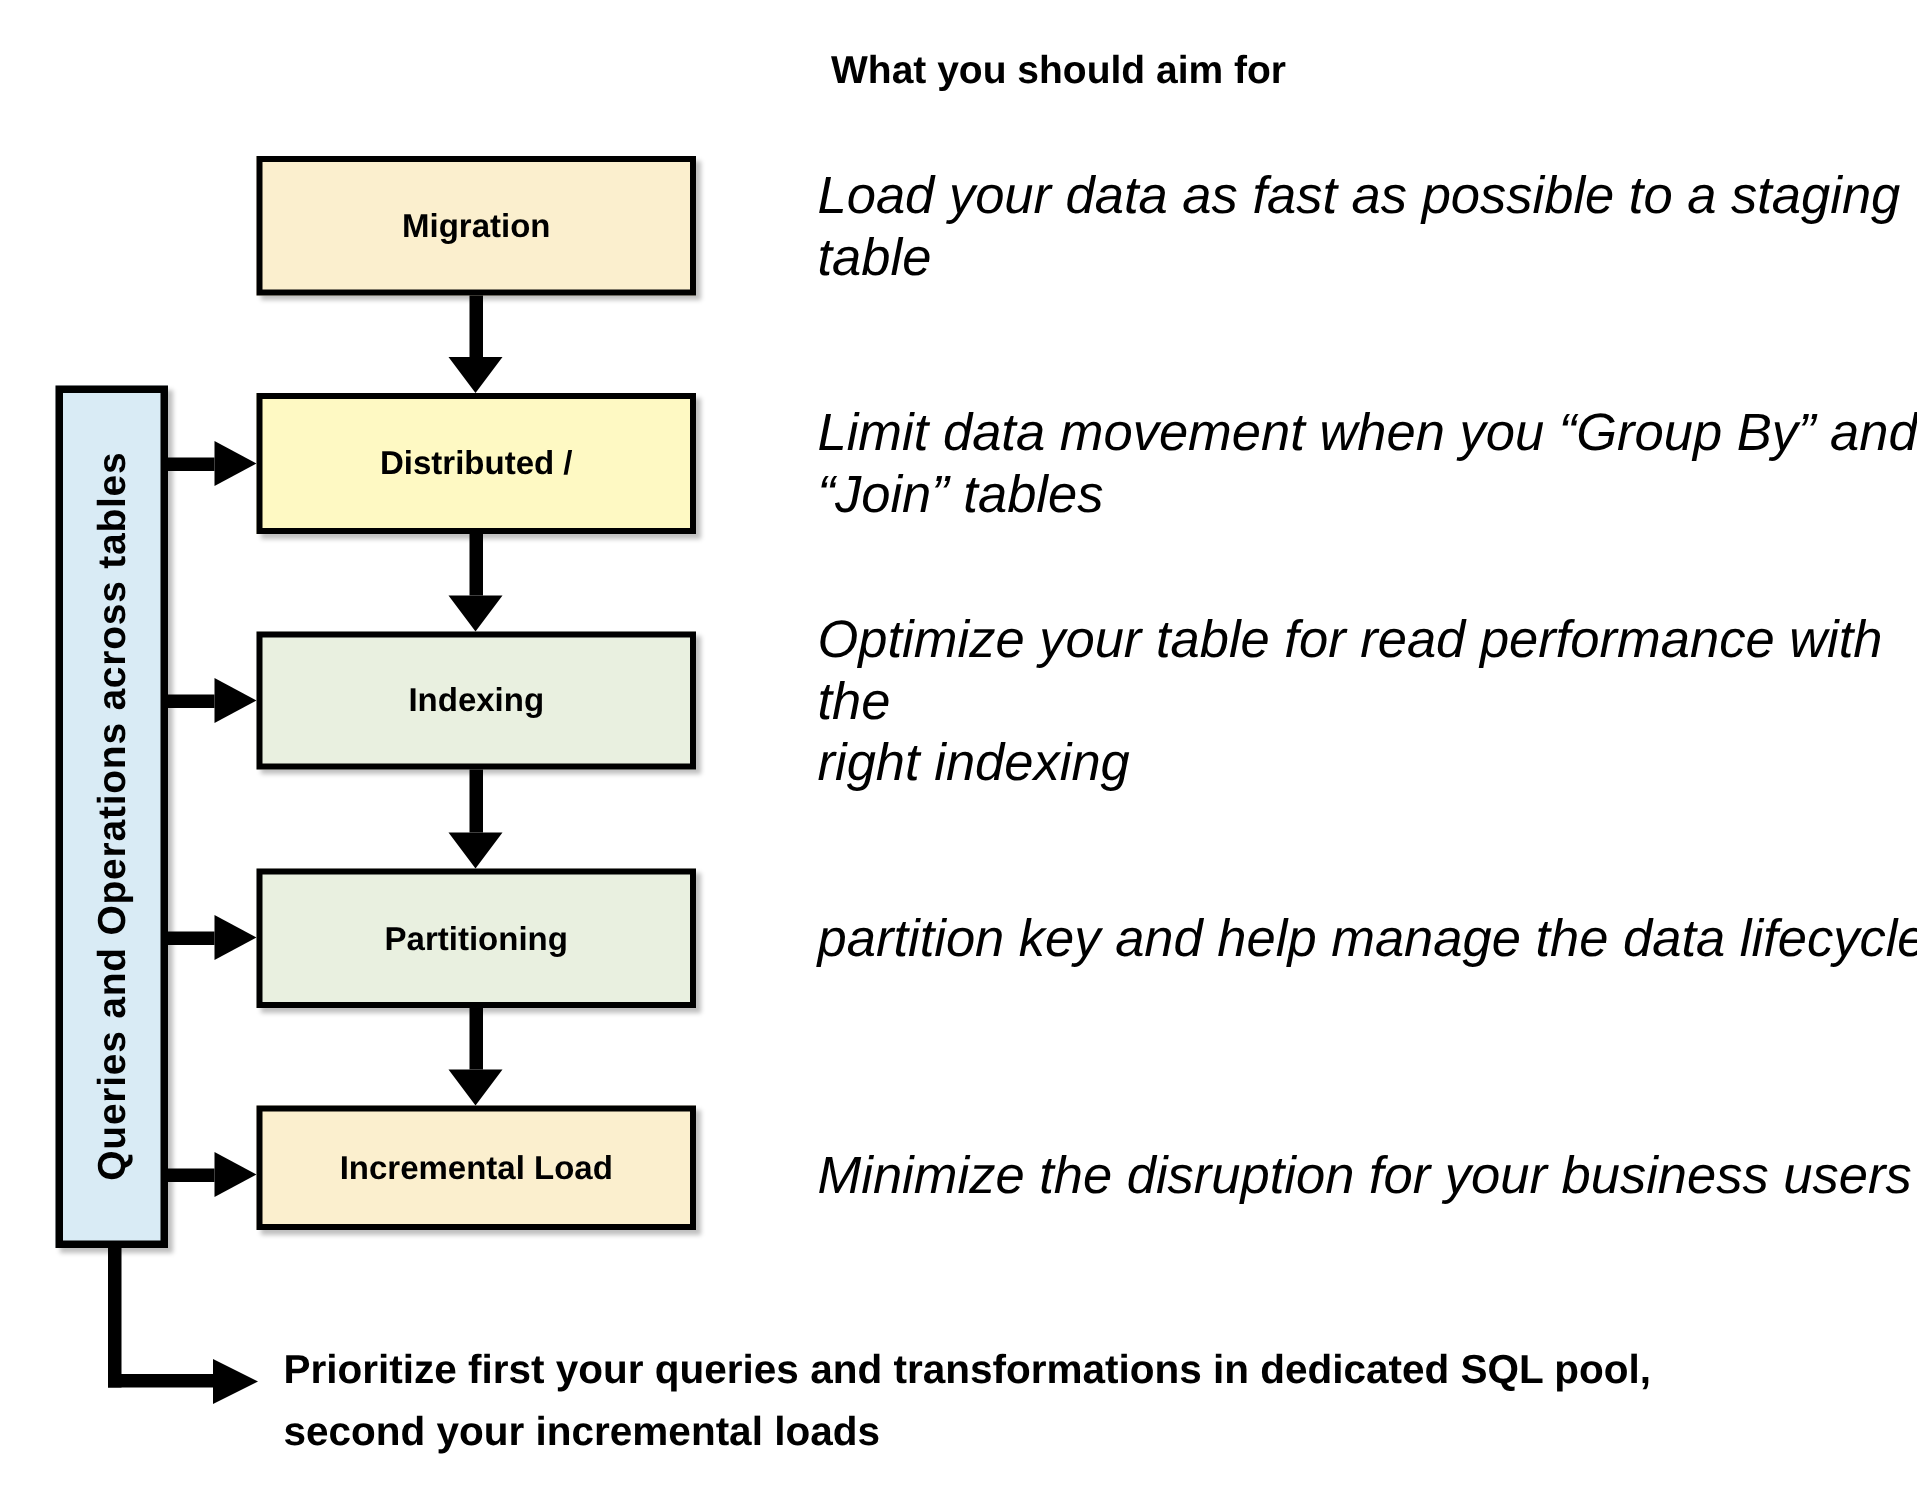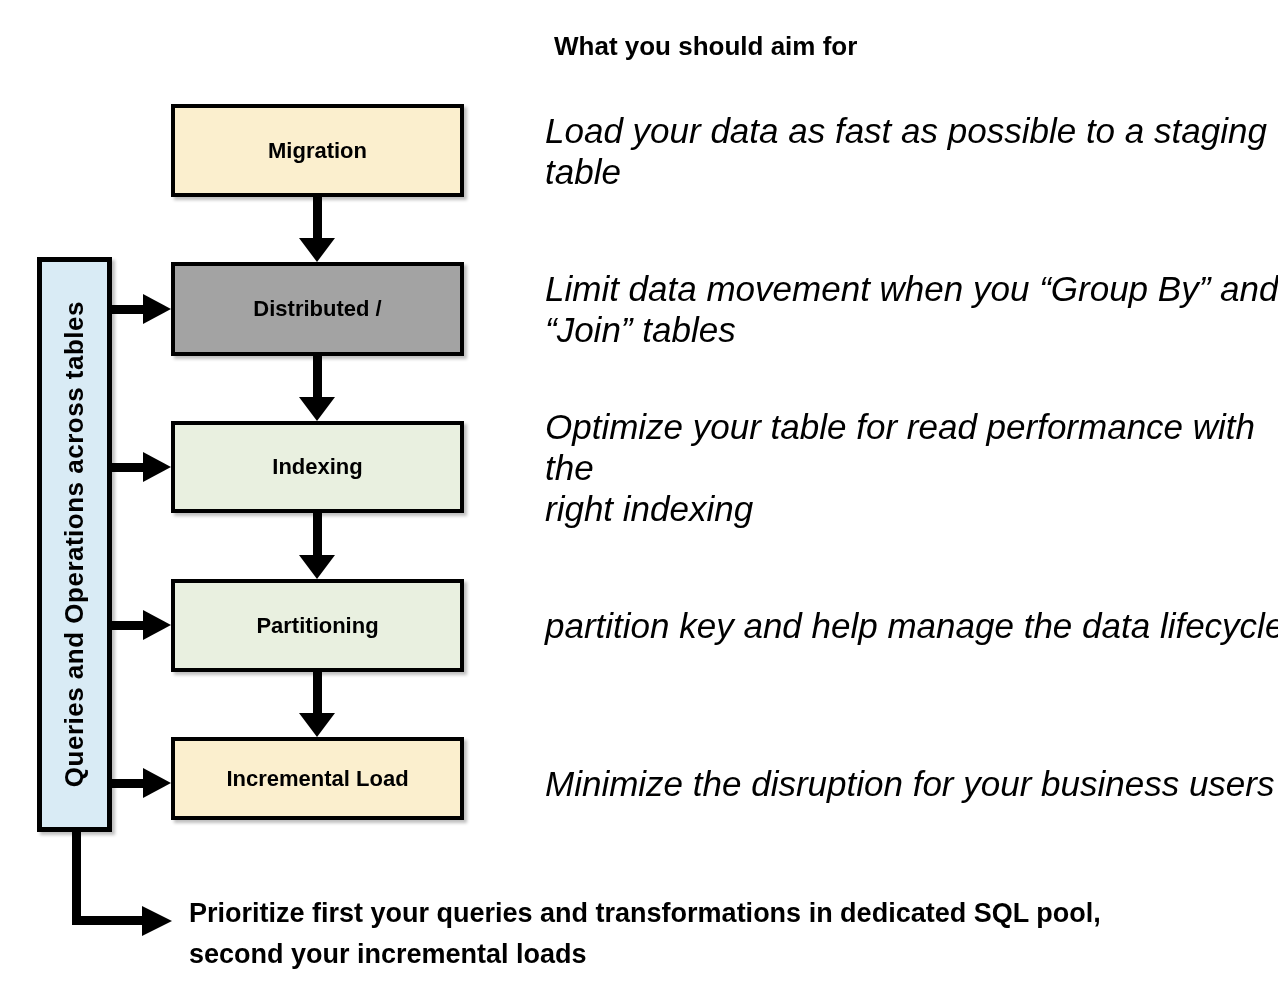--- a/index.html
+++ b/index.html
@@ -68,21 +68,21 @@
 
   <div class="title">What you should aim for</div>
 
   <div class="vbar" style="background-color: rgb(217, 235, 245);">
     <div class="vbar-text">Queries and Operations across tables</div>
   </div>
 
   <div class="box" style="top: 104px; height: 93px; background-color: rgb(251, 239, 206);">
     <div>Migration</div>
   </div>
-  <div class="box" style="top: 262px; height: 94px; background-color: #a3a3a3;">
+  <div class="box" style="top: 262px; height: 94px; background-color: #fef9c3;">
     <div>Distributed /</div>
   </div>
   <div class="box" style="top: 421px; height: 92px; background-color: rgb(233, 240, 224);">
     <div>Indexing</div>
   </div>
   <div class="box" style="top: 579px; height: 93px; background-color: rgb(233, 240, 224);">
     <div>Partitioning</div>
   </div>
   <div class="box" style="top: 737px; height: 83px; background-color: rgb(251, 239, 206);">
     <div>Incremental Load</div>

